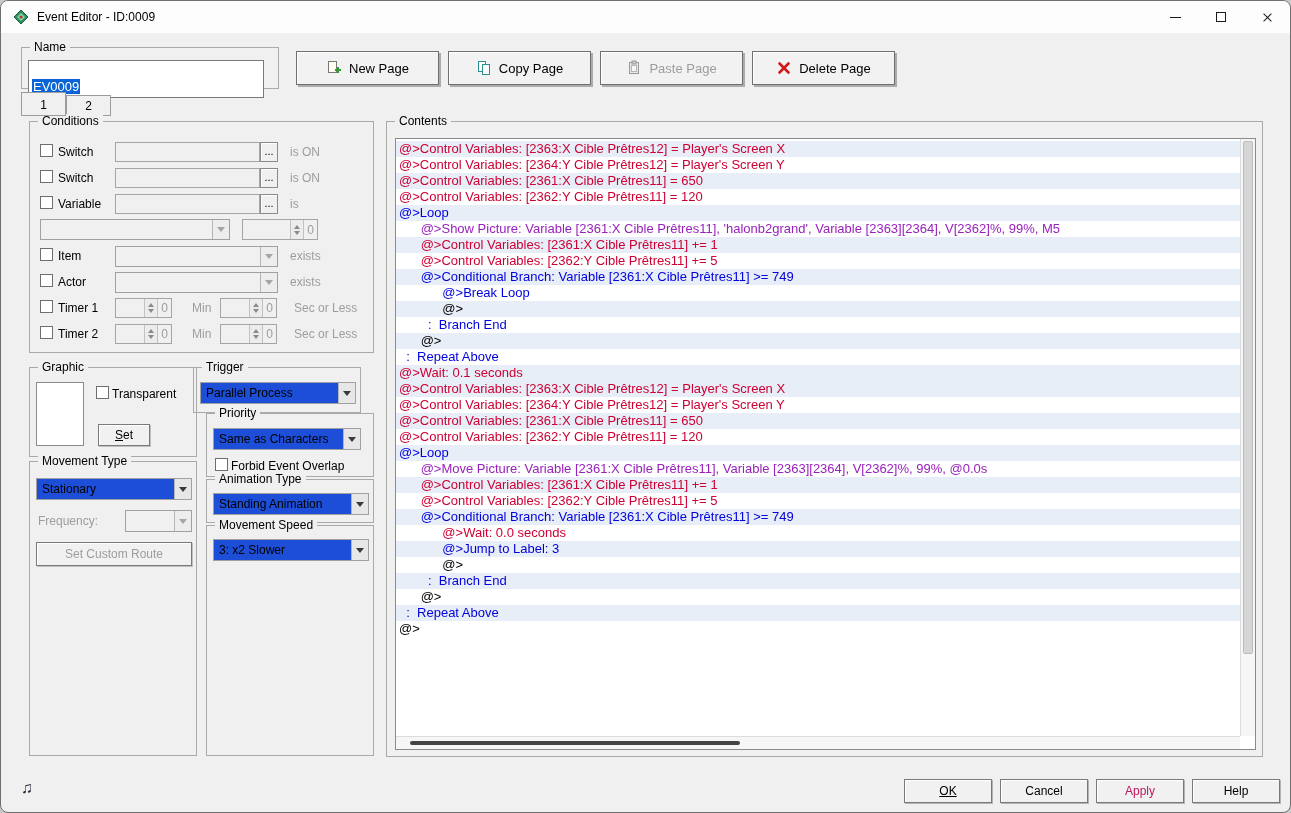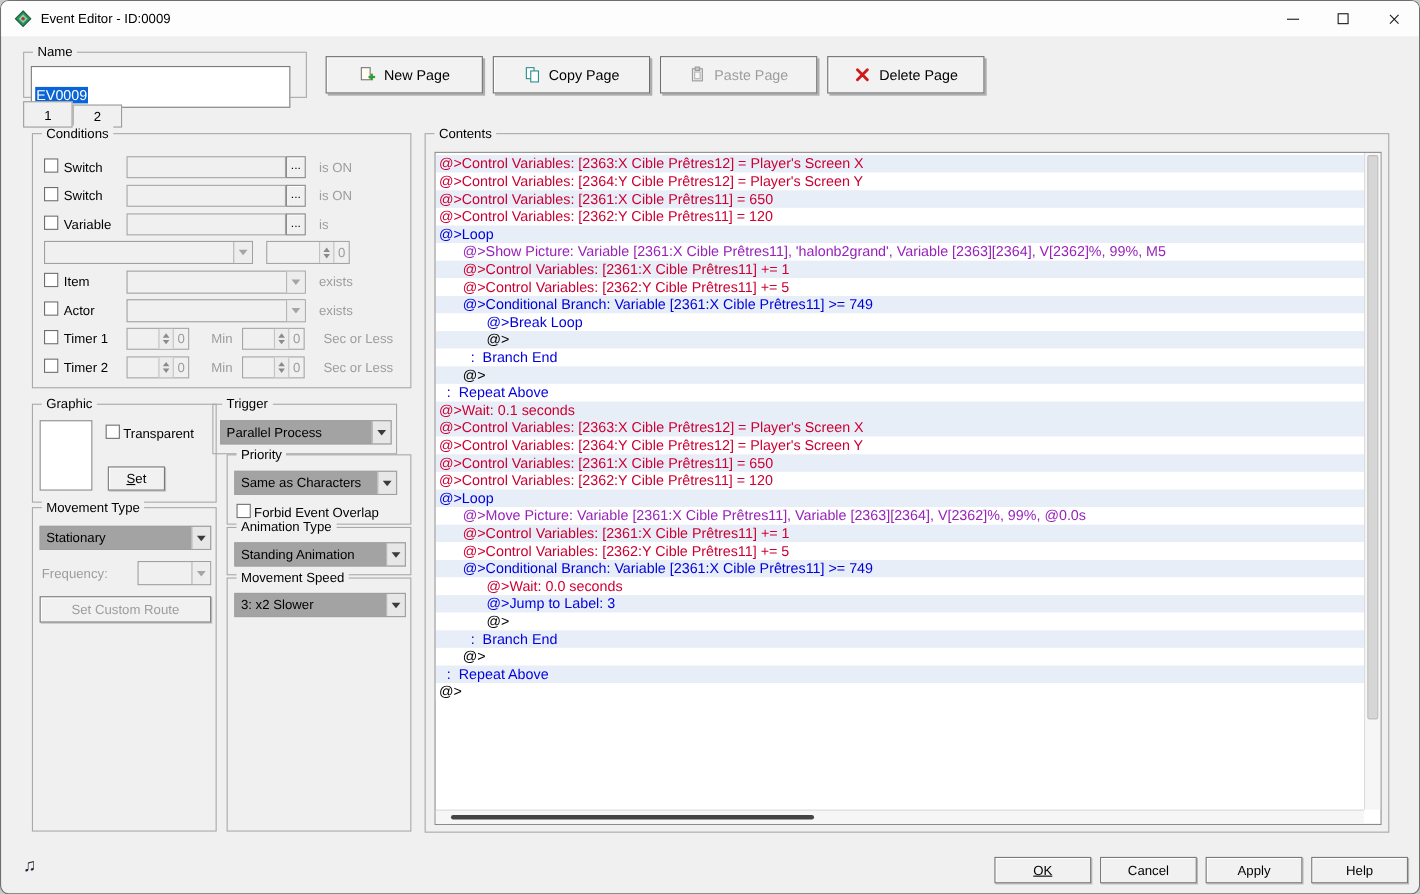--- a/index.html
+++ b/index.html
@@ -20,21 +20,21 @@
   .gb { position:absolute; border:1px solid #a9a9a9; }
   .gb-label { position:absolute; top:-8px; left:8px; background:#f0f0f0; padding:0 4px; font-size:12px; white-space:nowrap; }
   .lbl { position:absolute; font-size:12px; line-height:14px; white-space:nowrap; }
   .gray { color:#9d9d9d; }
   .chk { position:absolute; width:13px; height:13px; background:#fff; border:1px solid #6e6e6e; }
   .textbox { position:absolute; background:#fff; border:1px solid #7a7a7a; padding:18px 3px; font-size:13px; overflow:hidden; white-space:nowrap; }
   .sel-text { background:#0a64d6; color:#fff; padding:0 1px; }
   .txt { position:absolute; border:1px solid #a5a5a5; background:#f0f0f0; }
   .mini-btn { position:absolute; border:1px solid #8a8a8a; background:#f0f0f0;
               box-shadow:inset 1px 1px 0 #fff; text-align:center; font-size:11px; line-height:16px; }
-  .combo { position:absolute; border:1px solid #a0a0a0; background:#a3a3a3; display:flex; }
+  .combo { position:absolute; border:1px solid #a0a0a0; background:#1d4ed8; display:flex; }
   .combo .cfield { flex:1; padding:3px 0 0 5px; font-size:12px; overflow:hidden; white-space:nowrap; }
   .combo .cbtn { width:17px; border-left:1px solid #b5b5b5; background:#e7e7e7; display:flex; align-items:center; justify-content:center; }
   .tri { width:0; height:0; border-left:4px solid transparent; border-right:4px solid transparent; border-top:5px solid #3a3a3a; }
   .combo.disabled { background:#f0f0f0; }
   .combo.disabled .cbtn { background:#ededed; }
   .combo.disabled .tri { border-top-color:#a5a5a5; }
   .spin { position:absolute; border:1px solid #a5a5a5; background:#f0f0f0; display:flex; align-items:center; }
   .sp-fill { flex:1; }
   .sp-arrows { width:14px; height:100%; display:flex; flex-direction:column; align-items:center; justify-content:center; gap:2px;
                border-left:1px solid #c2c2c2; border-right:1px solid #c2c2c2; background:#ececec; }
@@ -42,21 +42,21 @@
   .tri-dn { width:0; height:0; border-left:3px solid transparent; border-right:3px solid transparent; border-top:4px solid #8a8a8a; }
   .sp-val { width:13px; text-align:right; padding-right:3px; color:#9d9d9d; font-size:12px; }
 
   .pagebtn { position:absolute; top:50px; width:143px; height:34px; background:#f2f2f2; border:1px solid #6f6f6f;
              box-shadow:2px 2px 0 rgba(0,0,0,0.28), inset 1px 1px 0 #ffffff;
              display:flex; align-items:center; justify-content:center; gap:7px; font-size:13px; }
   .pagebtn.disabled { color:#9d9d9d; }
   .fbtn { position:absolute; top:778px; width:88px; height:24px; background:#f1f1f1; border:1px solid #7a7a7a;
           box-shadow:1px 1px 0 rgba(0,0,0,0.25), inset 1px 1px 0 #fff;
           display:flex; align-items:center; justify-content:center; font-size:12px; }
-  .fbtn.disabled { color:#000000;text-align:center; }
+  .fbtn.disabled { color:#be185d;text-align:center; }
   .btn { position:absolute; background:#f1f1f1; border:1px solid #7a7a7a;
          box-shadow:1px 1px 0 rgba(0,0,0,0.2), inset 1px 1px 0 #fff;
          display:flex; align-items:center; justify-content:center; font-size:12px; }
   .btn.disabled { color:#9d9d9d; }
 
   .tab { position:absolute; border:1px solid #9c9c9c; background:#f0f0f0; text-align:center; font-size:12px; }
   .tab.active { z-index:2; }
 
   
   .cmd-list { position:absolute; left:8px; top:16px; width:861px; height:612px; border:1px solid #8a8a8a; background:#fff; overflow:hidden; }

